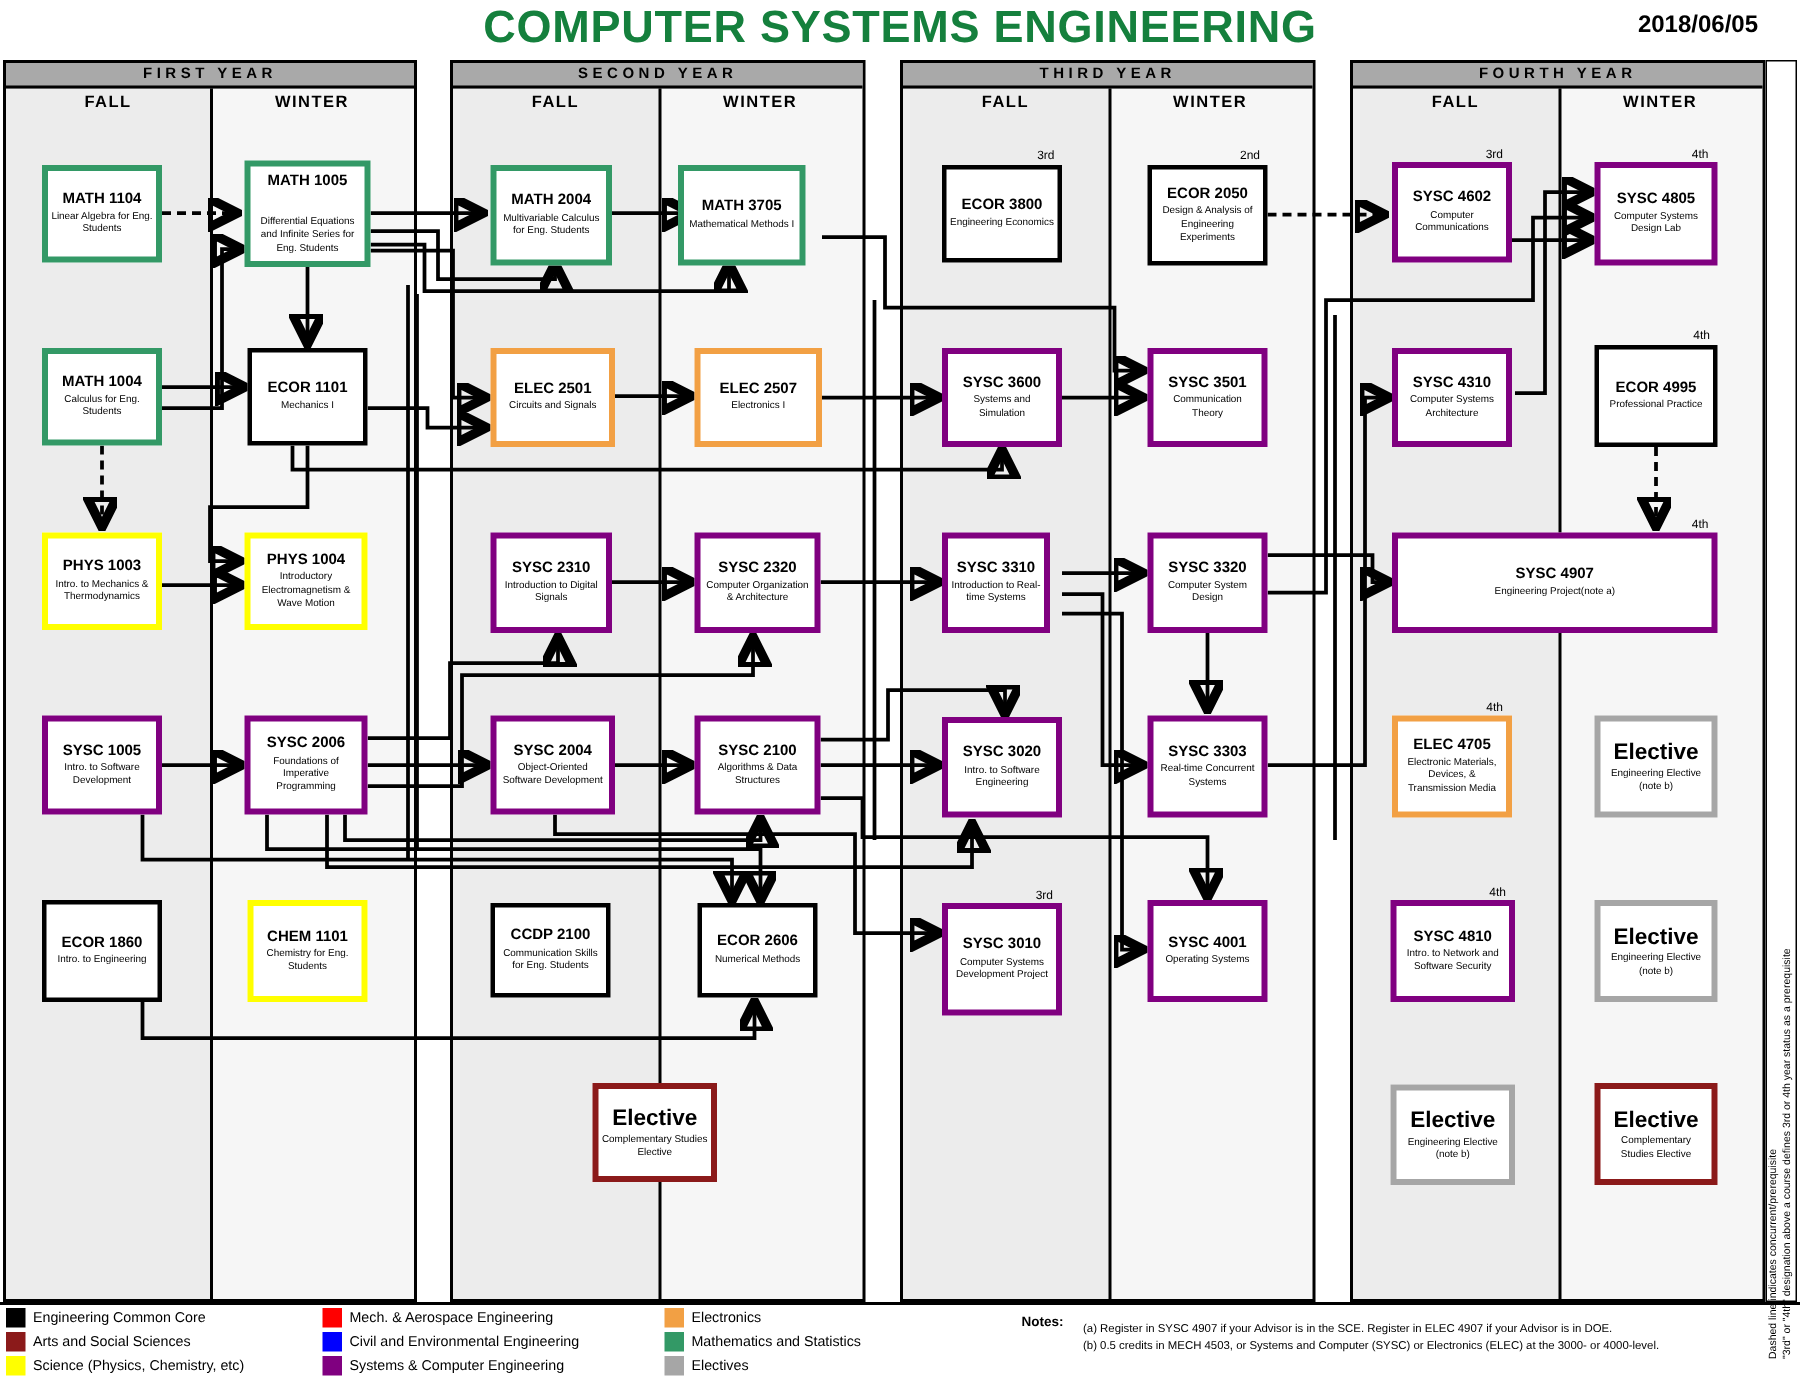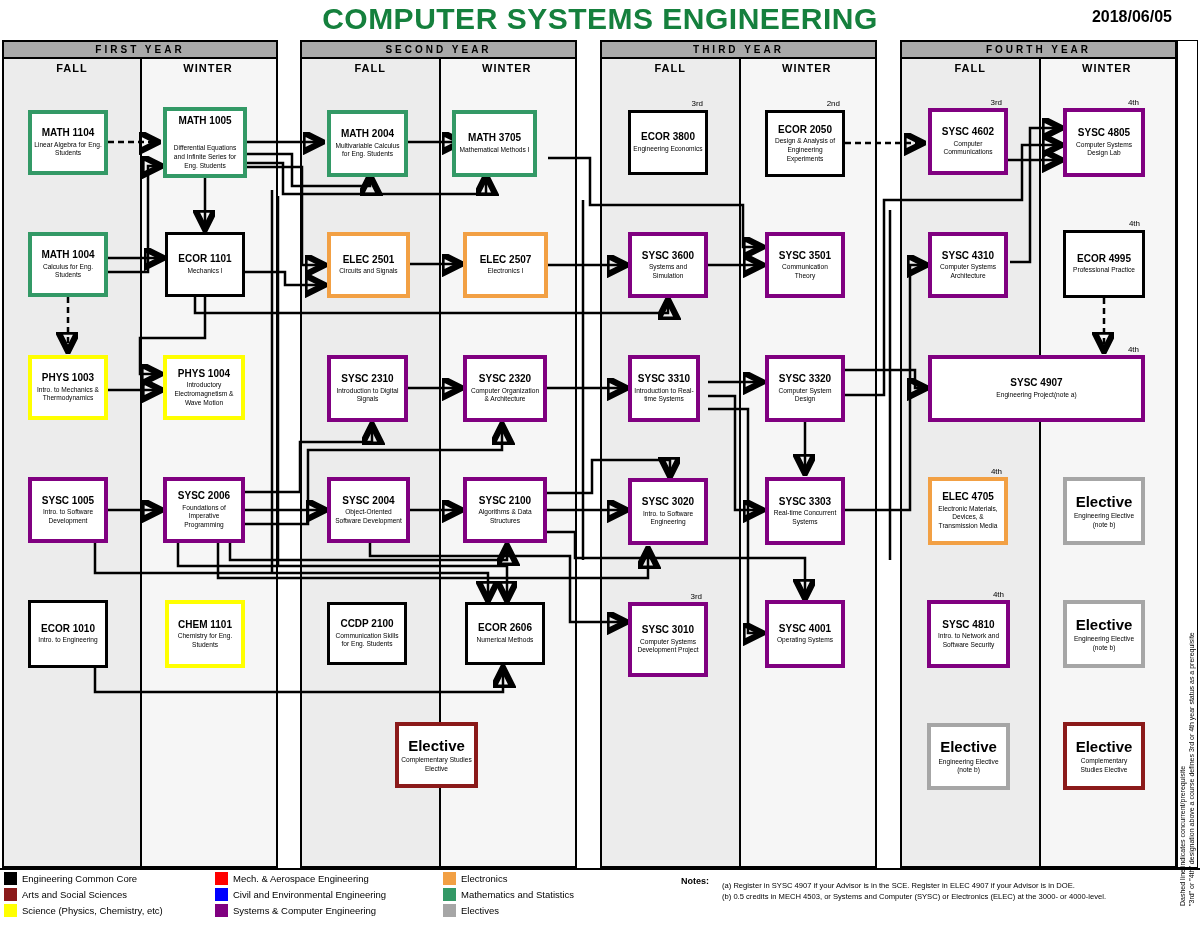--- a/index.html
+++ b/index.html
@@ -177,21 +177,21 @@
       </div>
       <div class="course cat-sysc" style="left: 28px; top: 477px; width: 80px; height: 66px;">
         <div class="code">SYSC 1005</div>
         <div class="ctitle">Intro. to Software Development</div>
       </div>
       <div class="course cat-sysc" style="left: 163px; top: 477px; width: 82px; height: 66px;">
         <div class="code">SYSC 2006</div>
         <div class="ctitle">Foundations of Imperative Programming</div>
       </div>
       <div class="course cat-core" style="left: 28px; top: 600px; width: 80px; height: 68px;">
-        <div class="code">ECOR 1010</div>
+        <div class="code">ECOR 1860</div>
         <div class="ctitle">Intro. to Engineering</div>
       </div>
       <div class="course cat-science" style="left: 165px; top: 600px; width: 80px; height: 68px;">
         <div class="code">CHEM 1101</div>
         <div class="ctitle">Chemistry for Eng. Students</div>
       </div>
       <div class="course cat-math" style="left: 327px; top: 110px; width: 81px; height: 67px;">
         <div class="code">MATH 2004</div>
         <div class="ctitle">Multivariable Calculus for Eng. Students</div>
       </div>

